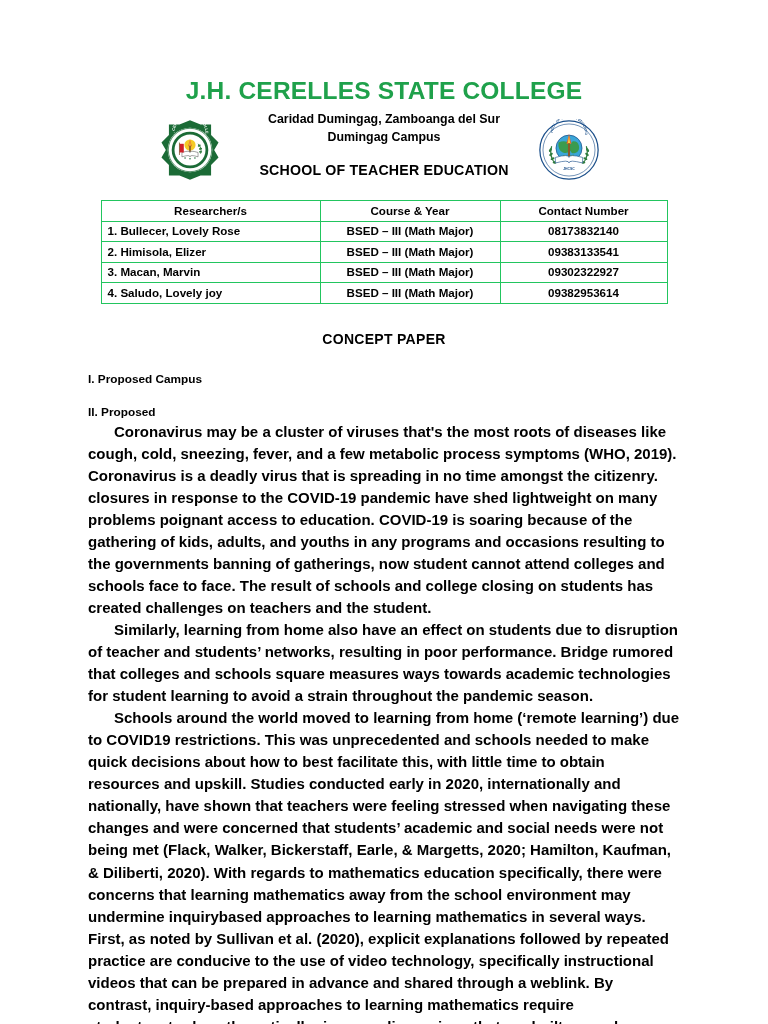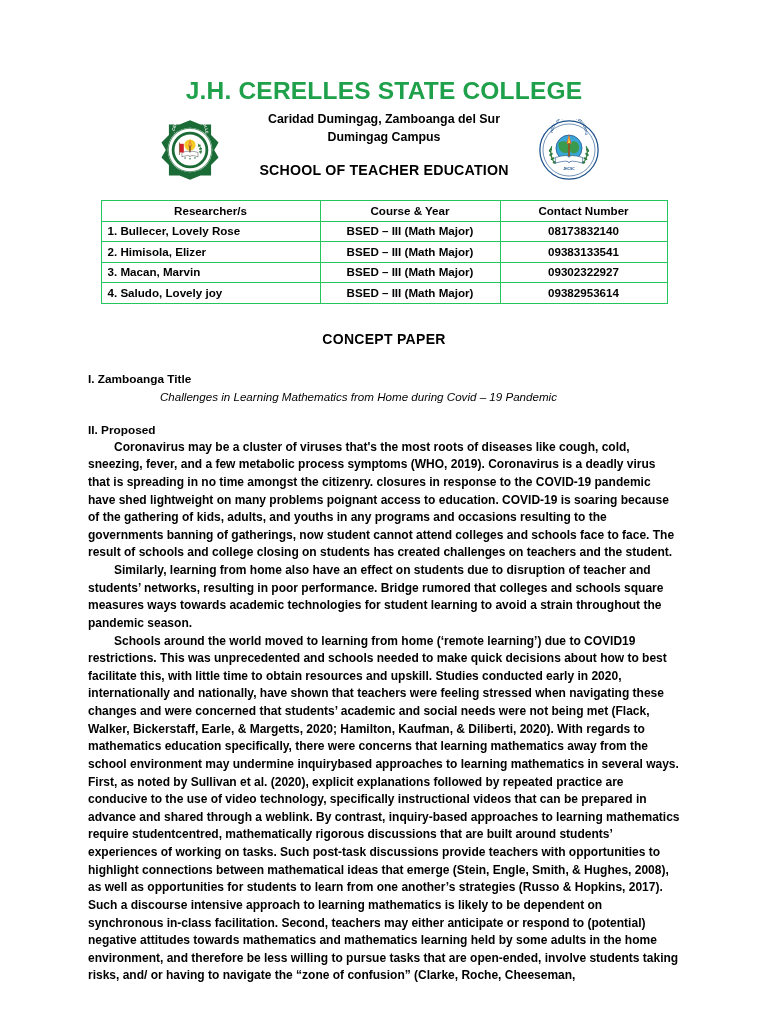--- a/index.html
+++ b/index.html
@@ -98,21 +98,21 @@
     margin: 0 0 2px 0;
   }
   .sec-head.second { margin-top: 19px; }
   .proposed-title {
     font-size: 11.6px;
     font-style: italic;
     margin: 3px 0 0 72px;
     line-height: 1.3;
   }
   p.para {
-    font-size: 12px;
+    font-size: 15px;
     line-height: 1.47;
     margin: 0;
     text-align: left;
     text-indent: 26px;
     font-weight: bold;
     -webkit-font-feature-settings: normal;
   }
   p.para + p.para { margin-top: 0px; }
 </style>
 </head>
@@ -229,22 +229,21 @@
         <td class="c-name">4. Saludo, Lovely joy</td>
         <td class="c-course">BSED – III (Math Major)</td>
         <td class="c-contact">09382953614</td>
       </tr>
     </tbody>
   </table>
 
   <div class="concept-title">CONCEPT PAPER</div>
 
   <div class="body-wrap">
-    <div class="sec-head">I. Zamboanga Title</div>
-    <div class="proposed-title">Challenges in Learning Mathematics from Home during Covid – 19 Pandemic</div>
+    <div class="sec-head">I. Proposed Campus</div>
 
     <div class="sec-head second">II. Proposed</div>
     <p class="para">Coronavirus may be a cluster of viruses that's the most roots of diseases like cough, cold, sneezing, fever, and a few metabolic process symptoms (WHO, 2019). Coronavirus is a deadly virus that is spreading in no time amongst the citizenry.  closures in response to the COVID-19 pandemic have shed lightweight on many problems poignant access to education. COVID-19 is soaring because of the gathering of kids, adults, and youths in any programs and occasions resulting to the governments banning of gatherings, now student cannot attend colleges and schools face to face. The result of schools and college closing on students has created challenges on teachers and the student.</p>
     <p class="para">Similarly, learning from home also have an effect on students due to disruption of teacher and students’ networks, resulting in poor performance. Bridge rumored that colleges and schools square measures ways towards academic technologies for student learning to avoid a strain throughout the pandemic season.</p>
     <p class="para">Schools around the world moved to learning from home (‘remote learning’) due to COVID19 restrictions. This was unprecedented and schools needed to make quick decisions about how to best facilitate this, with little time to obtain resources and upskill. Studies conducted early in 2020, internationally and nationally, have shown that teachers were feeling stressed when navigating these changes and were concerned that students’ academic and social needs were not being met (Flack, Walker, Bickerstaff, Earle, &amp; Margetts, 2020; Hamilton, Kaufman, &amp; Diliberti, 2020). With regards to mathematics education specifically, there were concerns that learning mathematics away from the school environment may undermine inquirybased approaches to learning mathematics in several ways. First, as noted by Sullivan et al. (2020), explicit explanations followed by repeated practice are conducive to the use of video technology, specifically instructional videos that can be prepared in advance and shared through a weblink. By contrast, inquiry-based approaches to learning mathematics require studentcentred, mathematically rigorous discussions that are built around students’ experiences of working on tasks. Such post-task discussions provide teachers with opportunities to highlight connections between mathematical ideas that emerge (Stein, Engle, Smith, &amp; Hughes, 2008), as well as opportunities for students to learn from one another’s strategies (Russo &amp; Hopkins, 2017). Such a discourse intensive approach to learning mathematics is likely to be dependent on synchronous in-class facilitation. Second, teachers may either anticipate or respond to (potential) negative attitudes towards mathematics and mathematics learning held by some adults in the home environment, and therefore be less willing to pursue tasks that are open-ended, involve students taking risks, and/ or having to navigate the “zone of confusion” (Clarke, Roche, Cheeseman,</p>
   </div>
 
 </div>
 
 </body></html>

